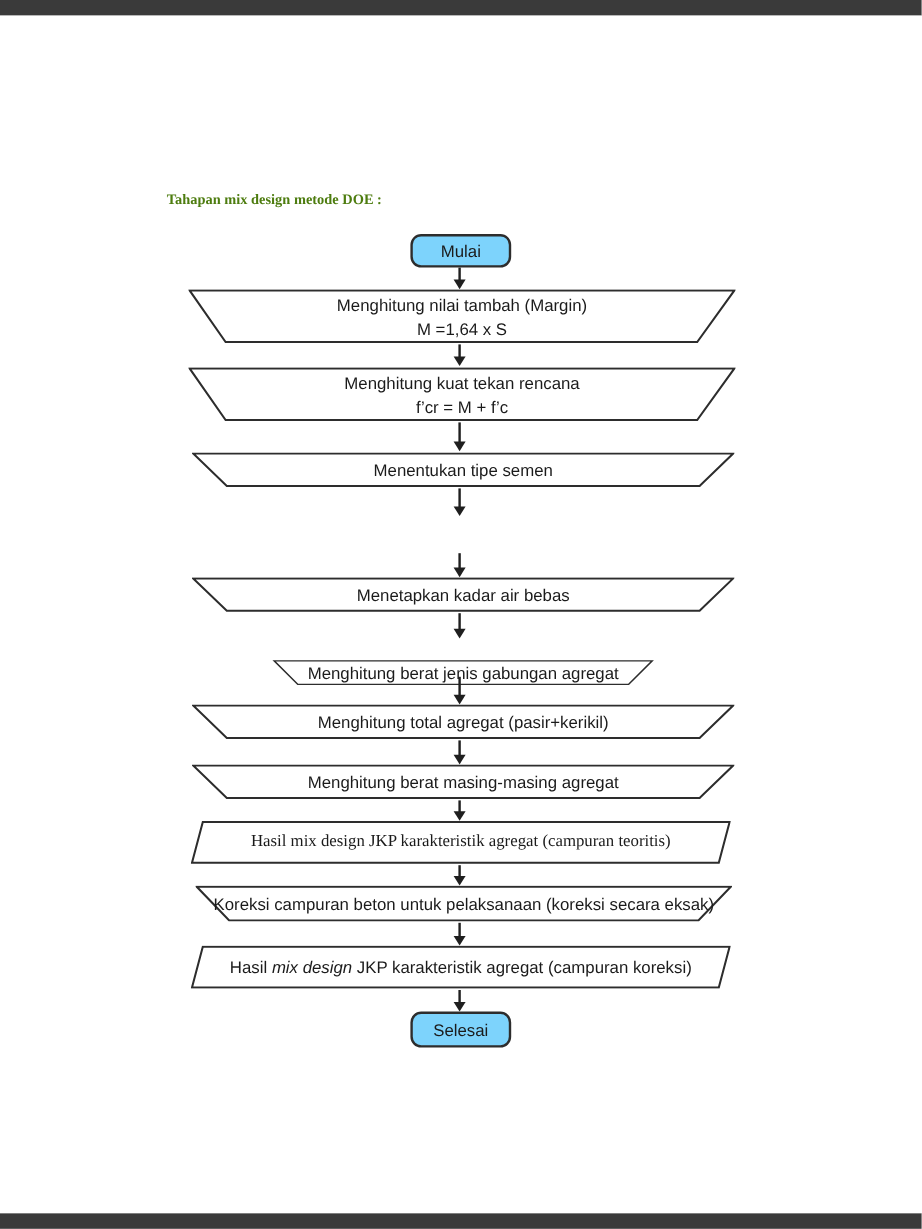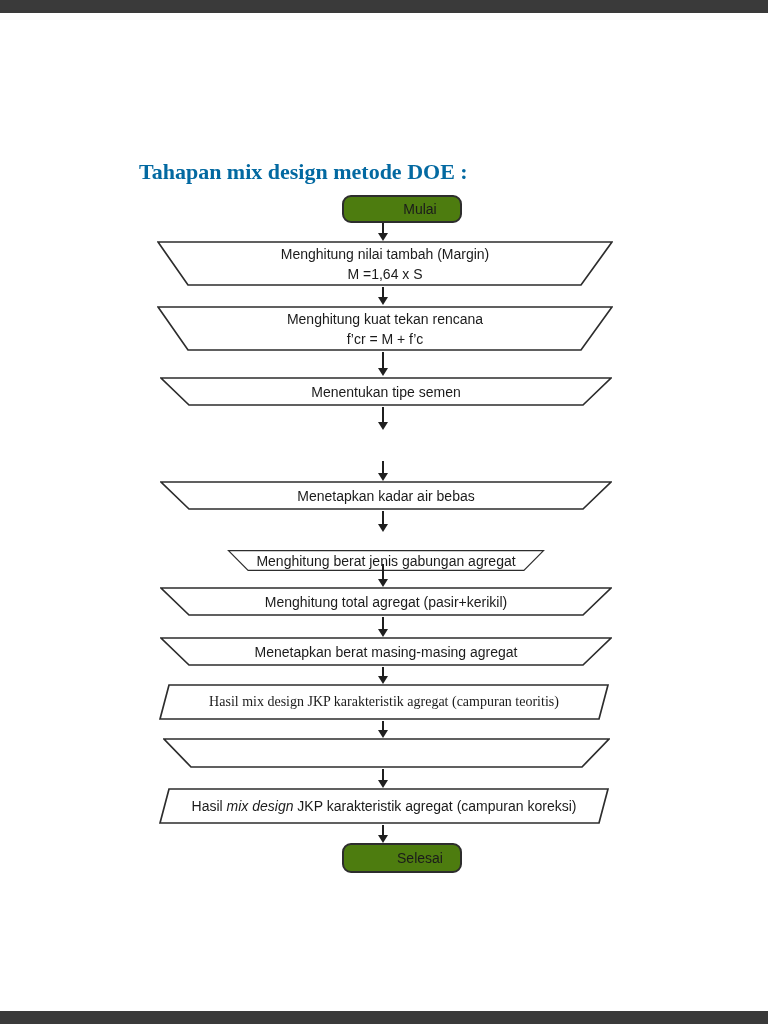--- a/index.html
+++ b/index.html
@@ -7,33 +7,33 @@
     width:768px;height:1024px;overflow:hidden;background:#ffffff;
     font-family:"Liberation Sans",sans-serif;position:relative;
   }
   .viewer-bar{position:absolute;left:0;width:768px;height:13px;background:#3a3a3a;}
   #bar-top{top:0;}
   #bar-bottom{bottom:0;}
   .page{position:absolute;left:0;top:13px;width:768px;height:998px;background:#ffffff;}
 
   .title{
     position:absolute;left:139px;top:146px;
-    font-family:"Liberation Serif",serif;font-weight:bold;font-size:22px;color:#0369a1;
+    font-family:"Liberation Serif",serif;font-weight:bold;font-size:12px;color:#4d7c0f;
     white-space:nowrap;
   }
 
   .node{
     position:absolute;display:flex;flex-direction:column;
     align-items:center;justify-content:center;
     font-size:14px;color:#1b1b1b;text-align:center;line-height:20px;
   }
   .node svg{position:absolute;left:0;top:0;width:100%;height:100%;}
   .node .txt{position:relative;white-space:nowrap;z-index:1;}
   .terminator{
-    border:2px solid #2d2d2d;border-radius:9px;background:#4d7c0f;padding-left:36px;
+    border:2px solid #2d2d2d;border-radius:9px;background:#7dd3fc;
   }
   .arrow{
     position:absolute;width:12px;display:flex;flex-direction:column;align-items:center;
   }
   .arrow .stem{width:2px;flex:1 1 auto;background:#1f1f1f;}
   .arrow .head{
     width:0;height:0;flex:0 0 auto;
     border-left:5px solid transparent;border-right:5px solid transparent;
     border-top:8px solid #1f1f1f;margin-top:-1px;
   }
@@ -135,21 +135,21 @@
 
   <div class="arrow" style="left:377px;top:604px;height:20px;">
     <div class="stem"></div>
     <div class="head"></div>
   </div>
 
   <div class="node" style="left:160px;top:624px;width:452px;height:29px;">
     <svg viewBox="0 0 452 29">
       <polygon points="1,1 451,1 423,28 29,28" fill="#ffffff" stroke="#2d2d2d" stroke-width="1.7"></polygon>
     </svg>
-    <div class="txt">Menetapkan berat masing-masing agregat</div>
+    <div class="txt">Menghitung berat masing-masing agregat</div>
   </div>
 
   <div class="arrow" style="left:377px;top:654px;height:17px;">
     <div class="stem"></div>
     <div class="head"></div>
   </div>
 
   <div class="node" style="left:159px;top:671px;width:450px;height:36px;font-family:Liberation Serif, serif;">
     <svg viewBox="0 0 450 36">
       <polygon points="10,1 449,1 440,35 1,35" fill="#ffffff" stroke="#2d2d2d" stroke-width="1.7"></polygon>
@@ -159,20 +159,21 @@
 
   <div class="arrow" style="left:377px;top:708px;height:17px;">
     <div class="stem"></div>
     <div class="head"></div>
   </div>
 
   <div class="node" style="left:163px;top:725px;width:447px;height:30px;">
     <svg viewBox="0 0 447 30">
       <polygon points="1,1 446,1 419,29 28,29" fill="#ffffff" stroke="#2d2d2d" stroke-width="1.7"></polygon>
     </svg>
+    <div class="txt">Koreksi campuran beton untuk pelaksanaan (koreksi secara eksak)</div>
   </div>
 
   <div class="arrow" style="left:377px;top:756px;height:19px;">
     <div class="stem"></div>
     <div class="head"></div>
   </div>
 
   <div class="node" style="left:159px;top:775px;width:450px;height:36px;">
     <svg viewBox="0 0 450 36">
       <polygon points="10,1 449,1 440,35 1,35" fill="#ffffff" stroke="#2d2d2d" stroke-width="1.7"></polygon>

